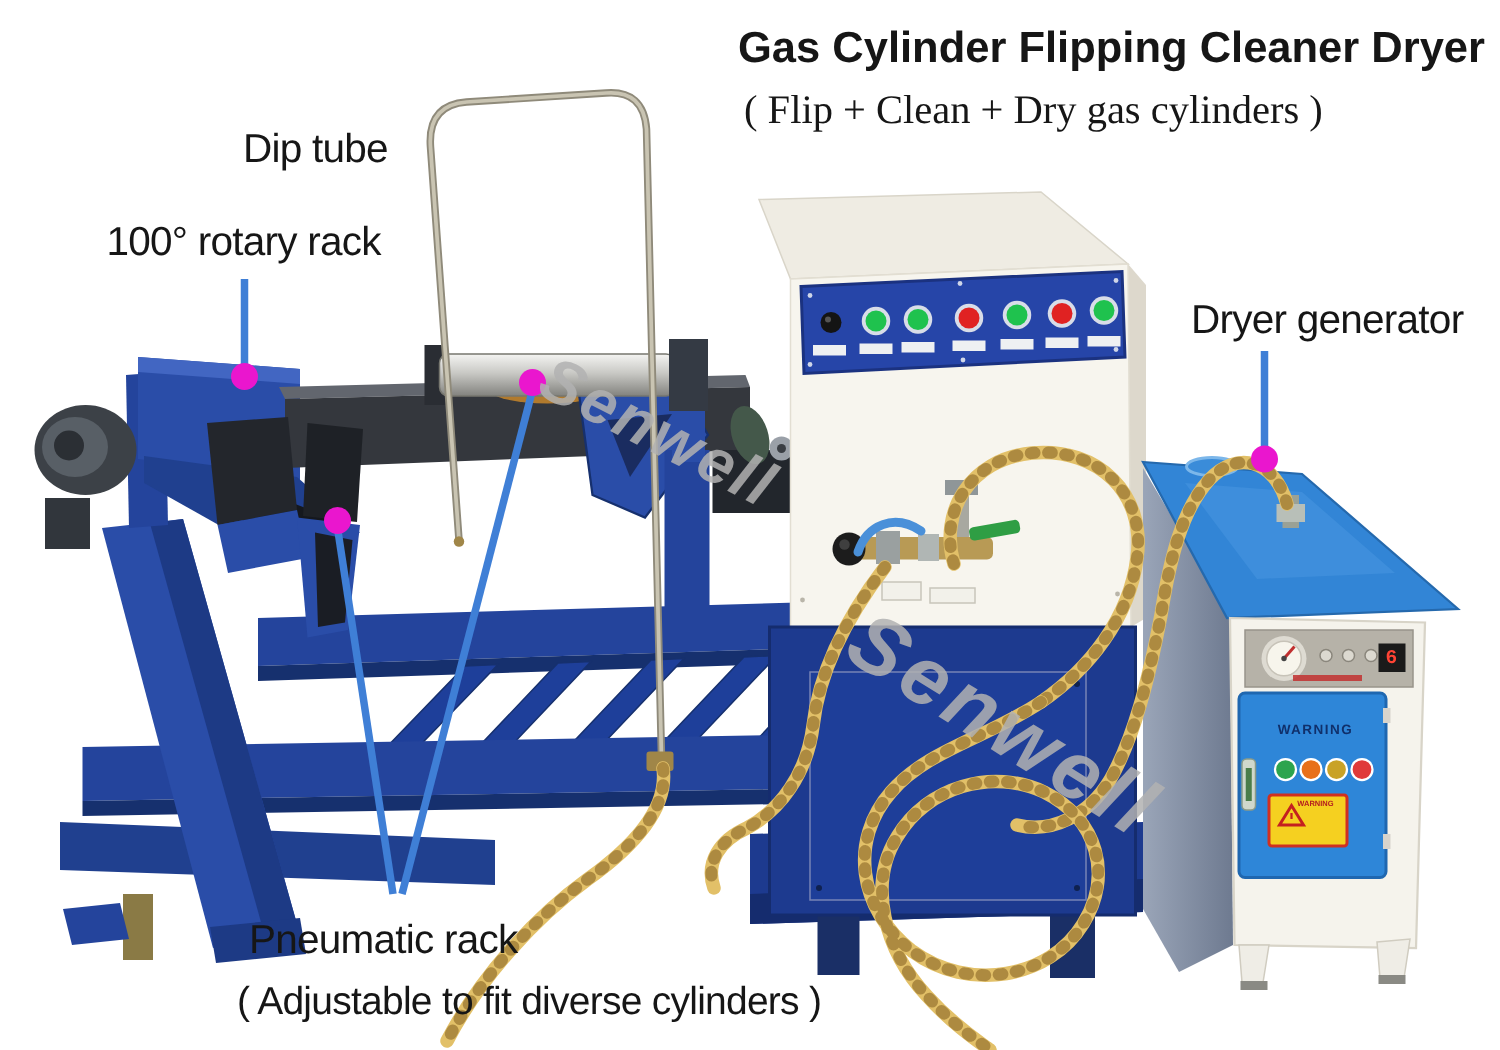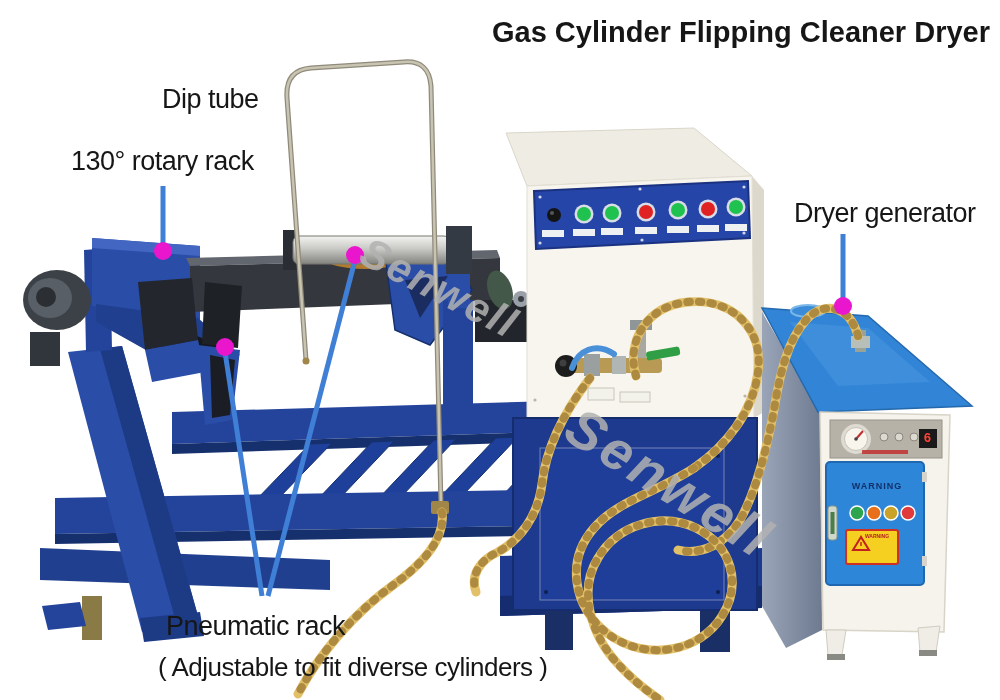--- a/index.html
+++ b/index.html
@@ -267,23 +267,24 @@
     <circle class="callout-dot" cx="843" cy="306" r="9" fill="#ea16ce"></circle>
     <circle class="callout-dot" cx="225" cy="347" r="9" fill="#ea16ce"></circle>
     <circle class="callout-dot" cx="355" cy="255" r="9" fill="#ea16ce"></circle>
   </g>
 </svg>
 
   <div class="wm wm1">Senwell</div>
   <div class="wm wm2">Senwell</div>
 
   <div class="txt title" style="left:492px;top:16px;">Gas Cylinder Flipping Cleaner Dryer</div>
+  <div class="txt subtitle" style="left:496px;top:58px;">( Flip + Clean + Dry gas cylinders )</div>
 
   <div class="txt callout" style="left:162px;top:84px;">Dip tube</div>
-  <div class="txt callout" style="left:71px;top:146px;">130° rotary rack</div>
+  <div class="txt callout" style="left:71px;top:146px;">100° rotary rack</div>
   <div class="txt callout" style="left:794px;top:198px;">Dryer generator</div>
   <div class="txt callout" style="left:166px;top:611px;">Pneumatic rack</div>
   <div class="txt note" style="left:148px;top:652px;">( Adjustable to fit diverse cylinders )</div>
 
   <div class="gen-brand">WARNING</div>
   <div class="gen-display">6</div>
   <div class="gen-warning">WARNING</div>
 </div>
 
 </body></html>

